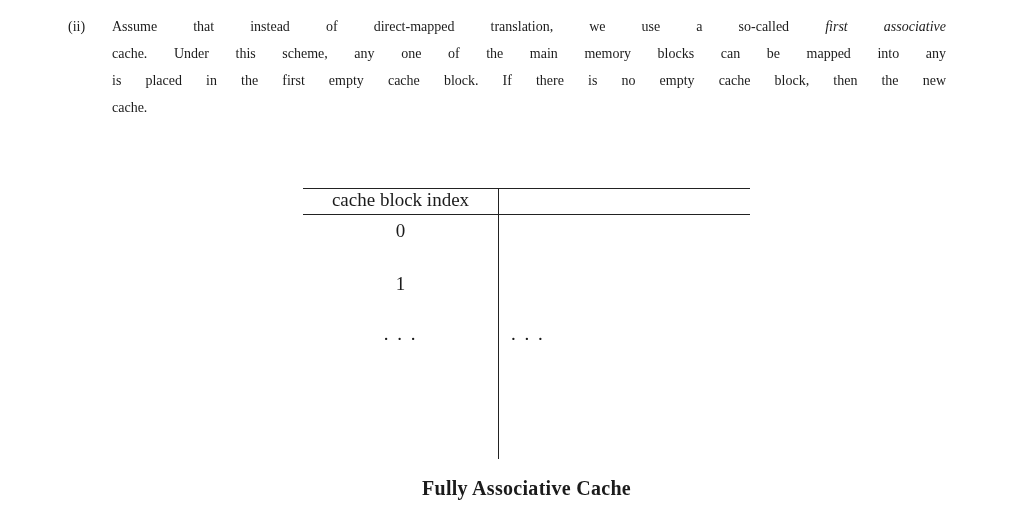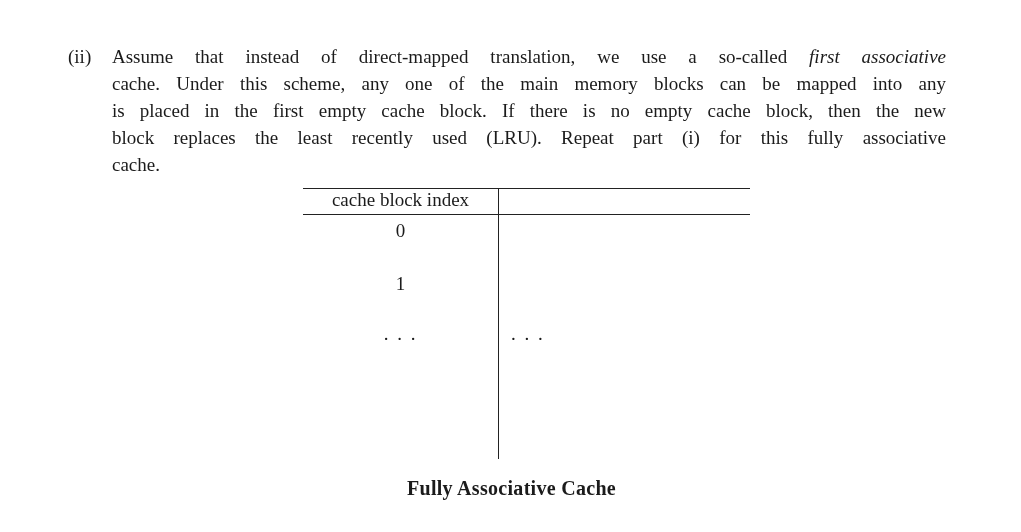--- a/index.html
+++ b/index.html
@@ -15,23 +15,22 @@
     color: #1b1b1b;
     overflow: hidden;
   }
 
   
   .para {
     position: absolute;
     left: 68px;
     top: 13px;
     width: 878px;
-    font-size: 19px;
+    font-size: 14px;
     line-height: 27px;
-    margin-top: 30px;
   }
   .para-flex {
     display: flex;
   }
   .para-label {
     flex: 0 0 44px;
     width: 44px;
   }
   .para-body {
     flex: 1;
@@ -102,40 +101,39 @@
     flex: 1;
     padding-left: 13px;
   }
   .dots {
     letter-spacing: 2px;
   }
 
   
   .caption {
     position: absolute;
-    left: 288px;
+    left: 303px;
     top: 477px;
     width: 447px;
     text-align: center;
     font-weight: bold;
     font-size: 20px;
     letter-spacing: 0.3px;
   }
 </style>
 </head>
 <body>
 
 <div class="para">
   <div class="para-flex">
     <div class="para-label">(ii)</div>
     <div class="para-body">
       <div class="jline"><span>Assume that instead of direct-mapped translation, we use a so-called</span> <span class="ital">first associative</span></div>
       <div class="jline">cache. Under this scheme, any one of the main memory blocks can be mapped into any</div>
       <div class="jline">is placed in the first empty cache block. If there is no empty cache block, then the new</div>
-      <div class="jline">block replaces the least recently used (LRU). Repeat part (i) for this fully associative</div>
       <div class="jline lastline">cache.</div>
     </div>
   </div>
 </div>
 
 <div class="cache-table">
   <div class="v-line"></div>
   <div class="t-header">
     <div class="th-left">cache block index</div>
   </div>

